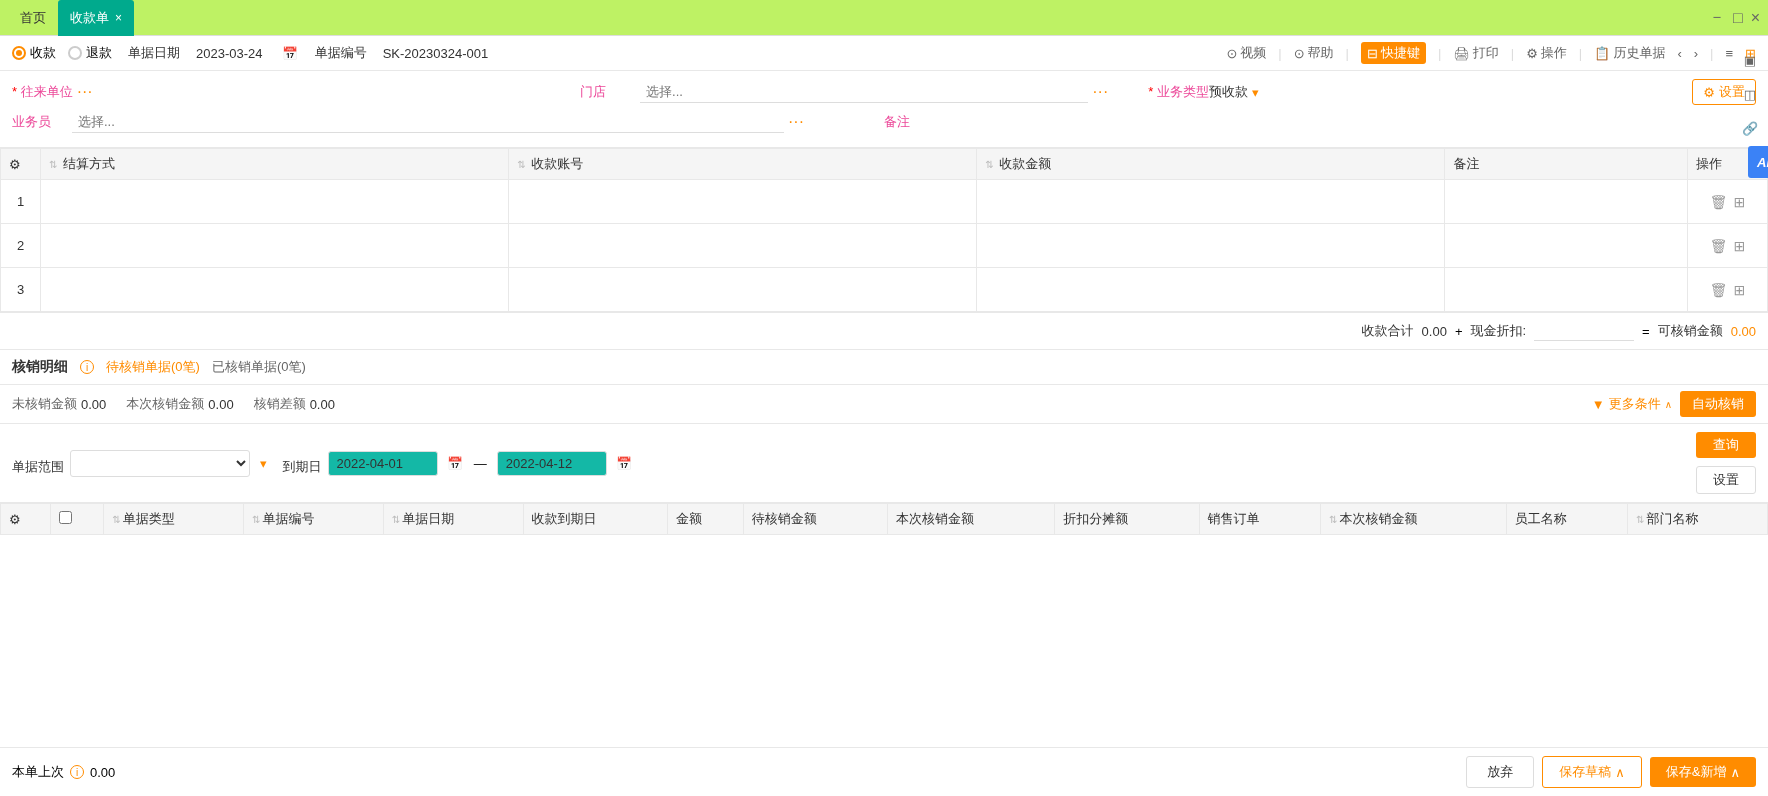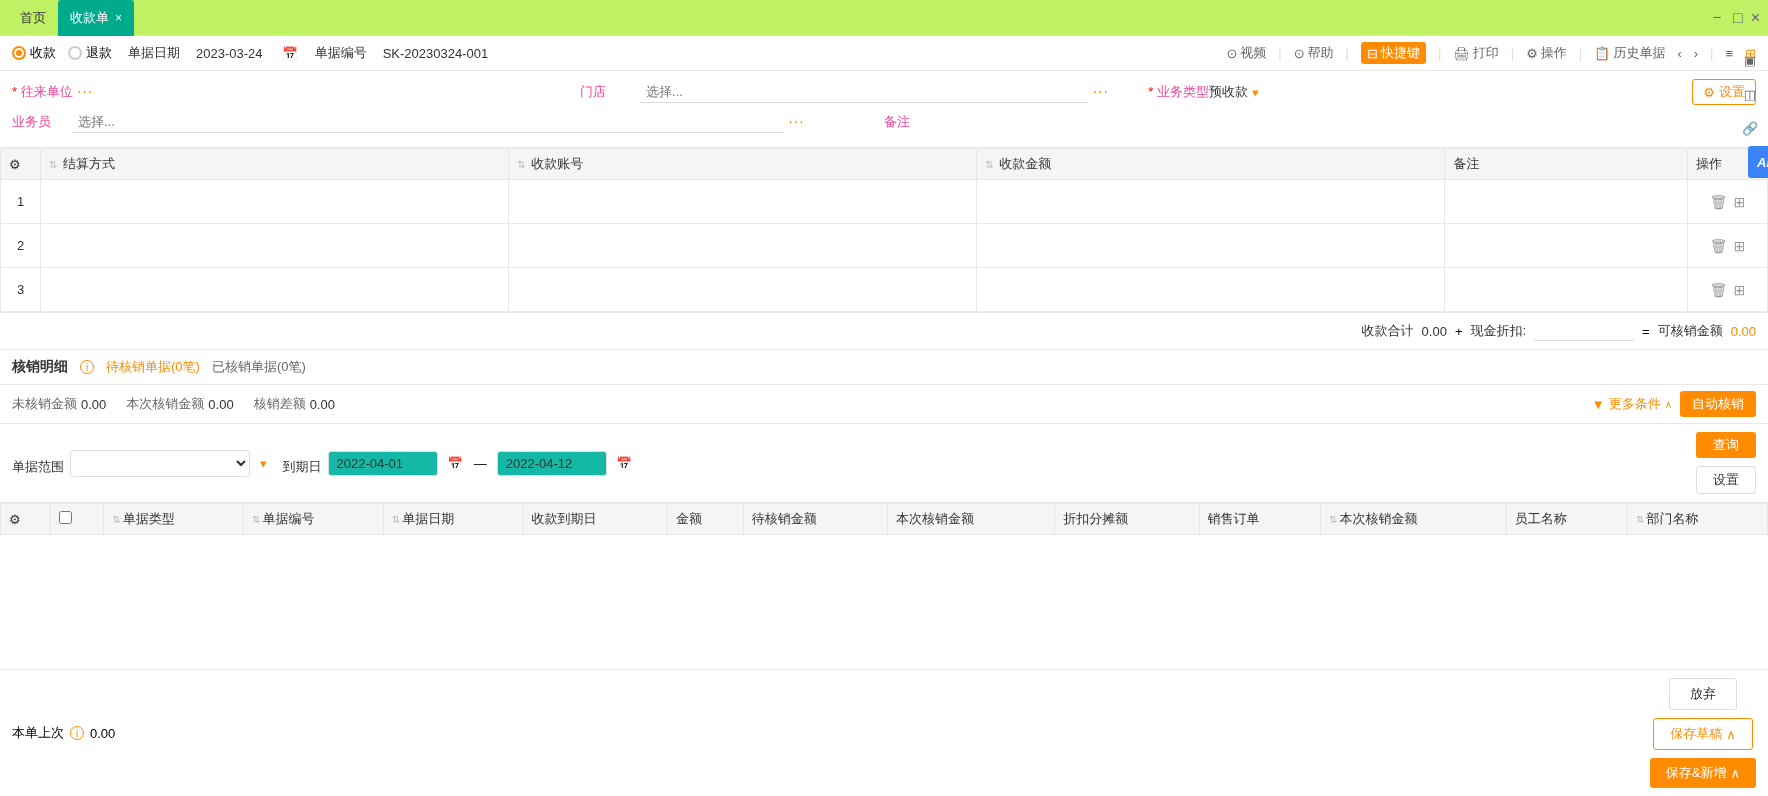--- a/index.html
+++ b/index.html
@@ -164,21 +164,21 @@
       text-align: left; color: #333; font-weight: normal; white-space: nowrap; position: sticky; top: 0;
     }
 
     
     .bottom-bar {
       display: flex; align-items: center; justify-content: space-between;
       padding: 8px 12px; background: #fff; border-top: 1px solid #e8e8e8;
       flex-shrink: 0;
     }
     .bottom-left { display: flex; align-items: center; gap: 6px; }
-    .bottom-right { display: flex; align-items: center; gap: 8px; flex-direction: column; }
+    .bottom-right { display: flex; align-items: center; gap: 8px; }
     .abandon-btn {
       background: #fff; color: #333; border: 1px solid #ddd; padding: 6px 20px;
       border-radius: 3px; cursor: pointer; font-size: 13px;
     }
     .draft-btn {
       background: #fff; color: #ff8c00; border: 1px solid #ff8c00; padding: 6px 16px;
       border-radius: 3px; cursor: pointer; font-size: 13px; display: flex; align-items: center; gap: 4px;
     }
     .save-new-btn {
       background: #ff8c00; color: #fff; border: none; padding: 6px 16px;

